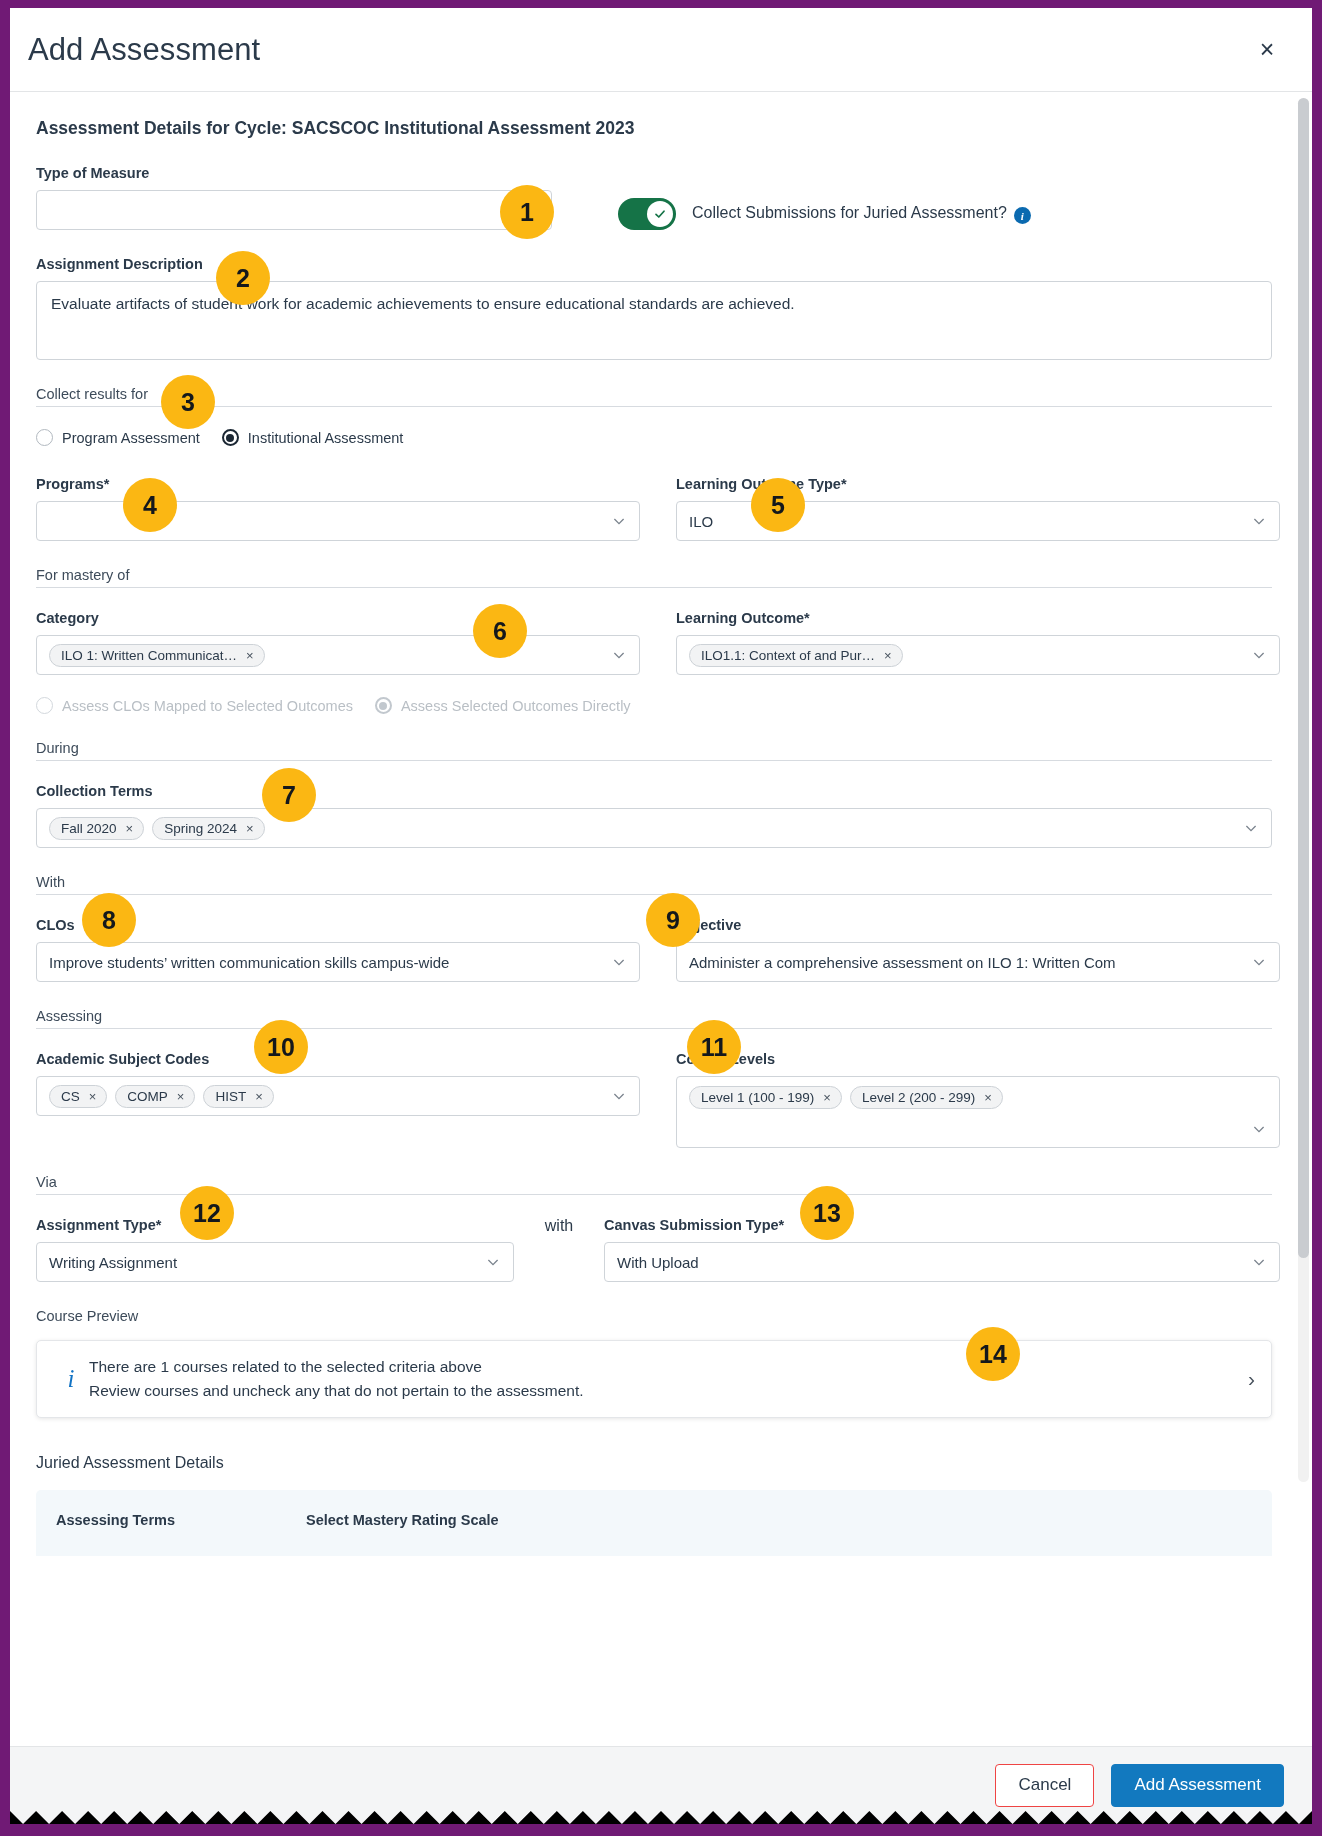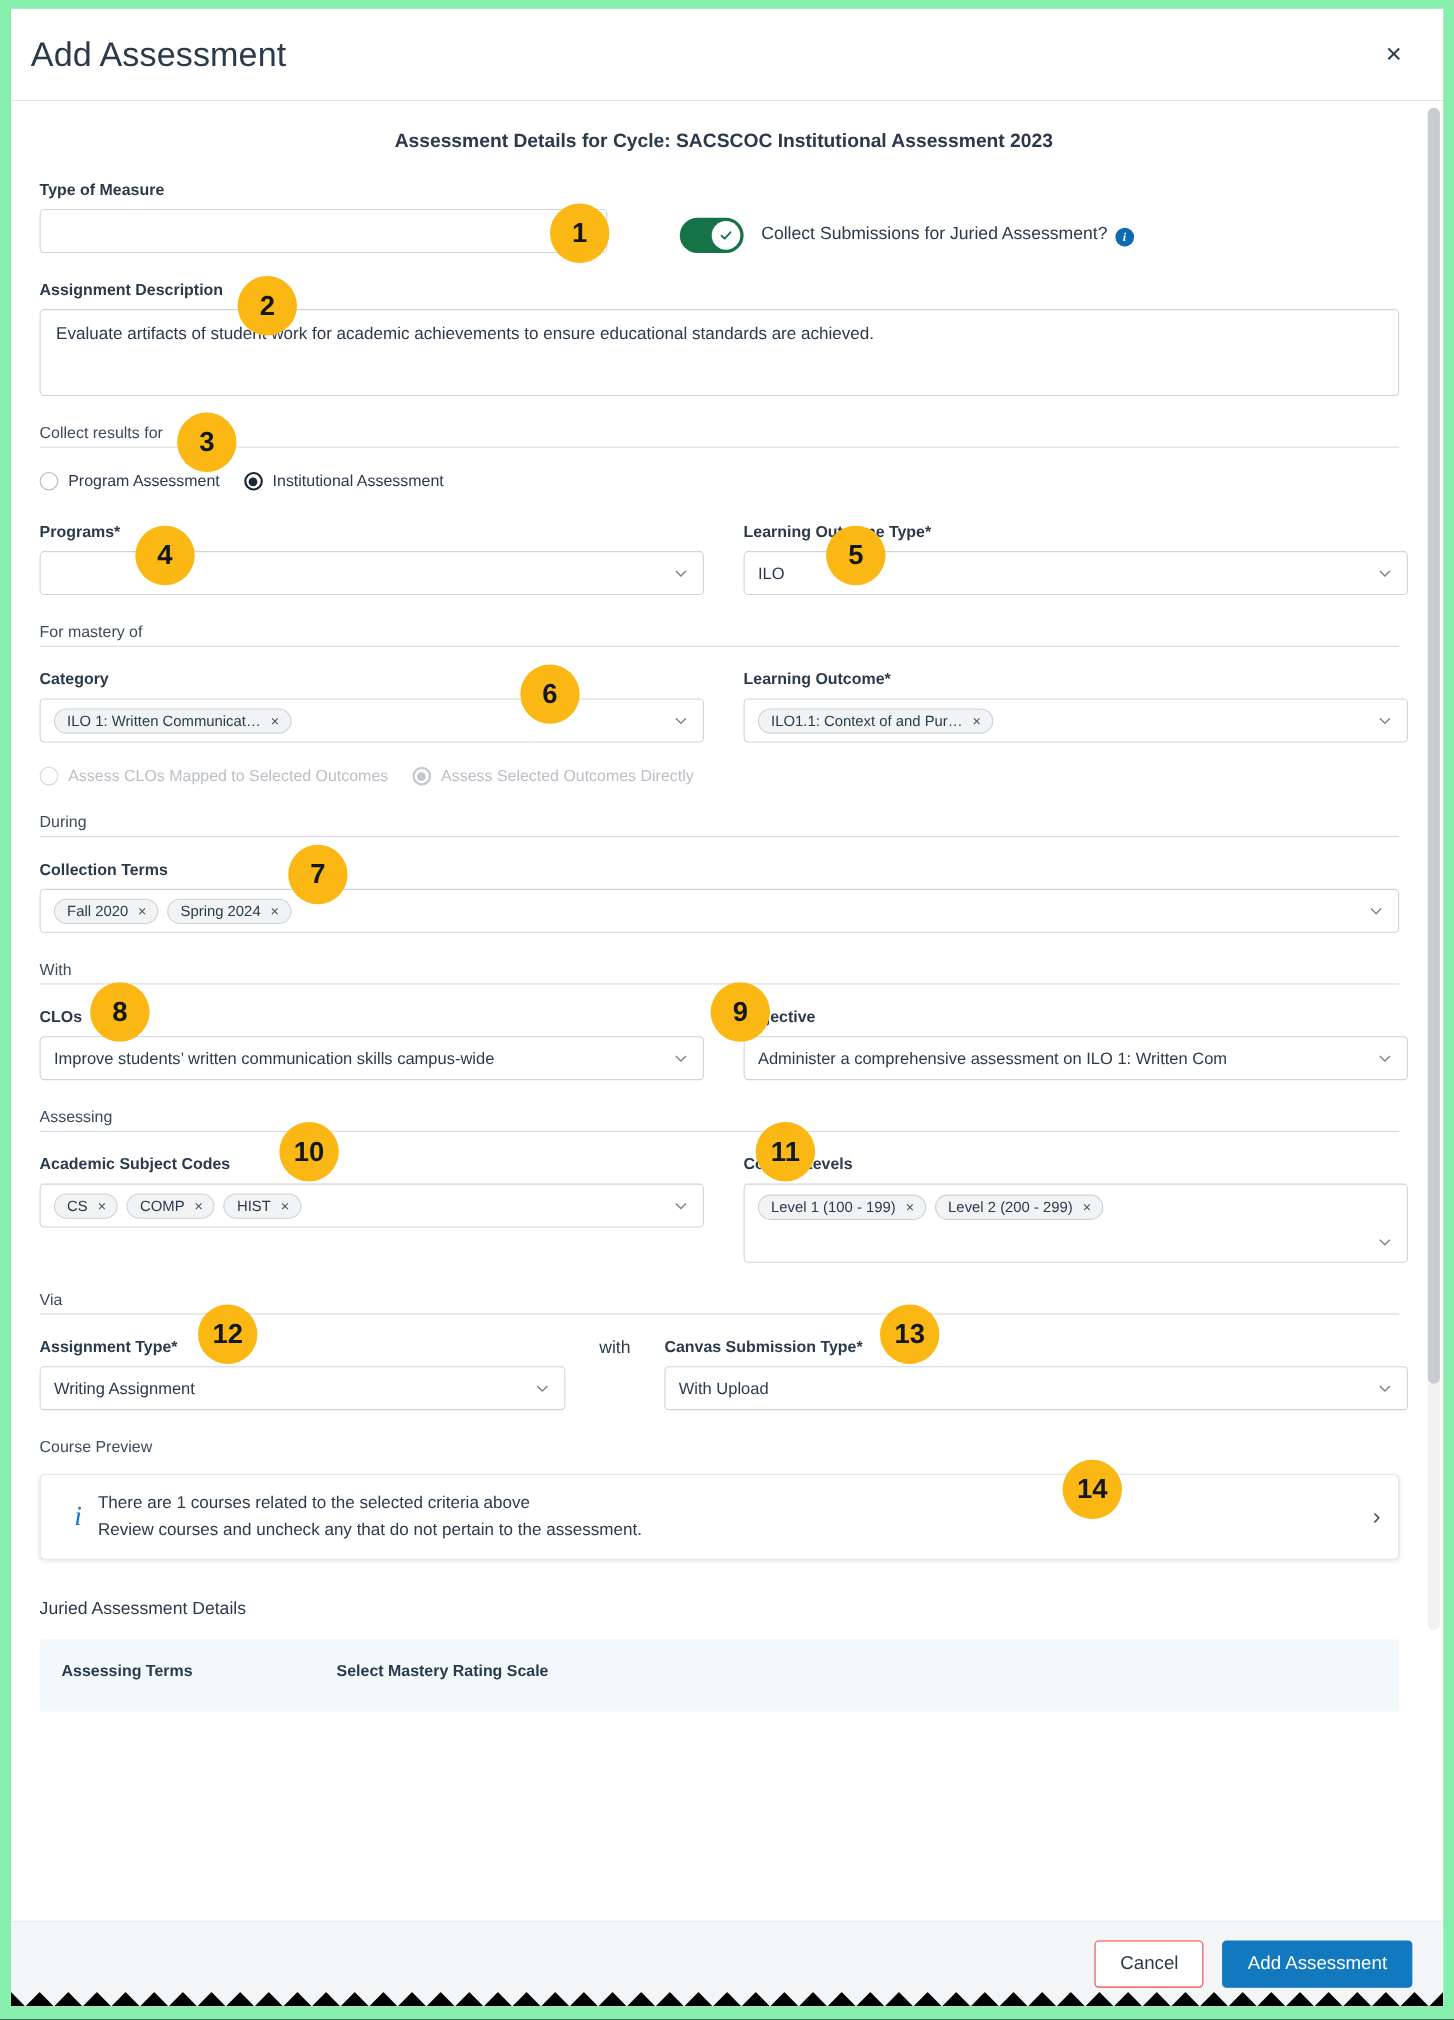--- a/index.html
+++ b/index.html
@@ -6,21 +6,21 @@
   * { box-sizing: border-box; }
   html, body {
     margin: 0; padding: 0;
     background: #000;
     font-family: "Liberation Sans", sans-serif;
   }
   #screen {
     position: relative;
     width: 1322px;
     height: 1836px;
-    background: #86efac;
+    background: #701a75;
     overflow: hidden;
   }
 
   
   .modal {
     position: absolute;
     left: 10px;
     top: 8px;
     width: 1302px;
     height: 1816px;
@@ -79,21 +79,20 @@
     height: 1160px;
     background: #c9ccd0;
     border-radius: 6px;
   }
 
   .section-title {
     font-size: 17.5px;
     font-weight: bold;
     color: #2b3a4a;
     margin: 0 0 26px 8px;
-    text-align: center;
   }
 
   
   .field-label {
     font-size: 14.5px;
     font-weight: bold;
     color: #2b3a4a;
     margin-bottom: 9px;
     display: block;
   }

